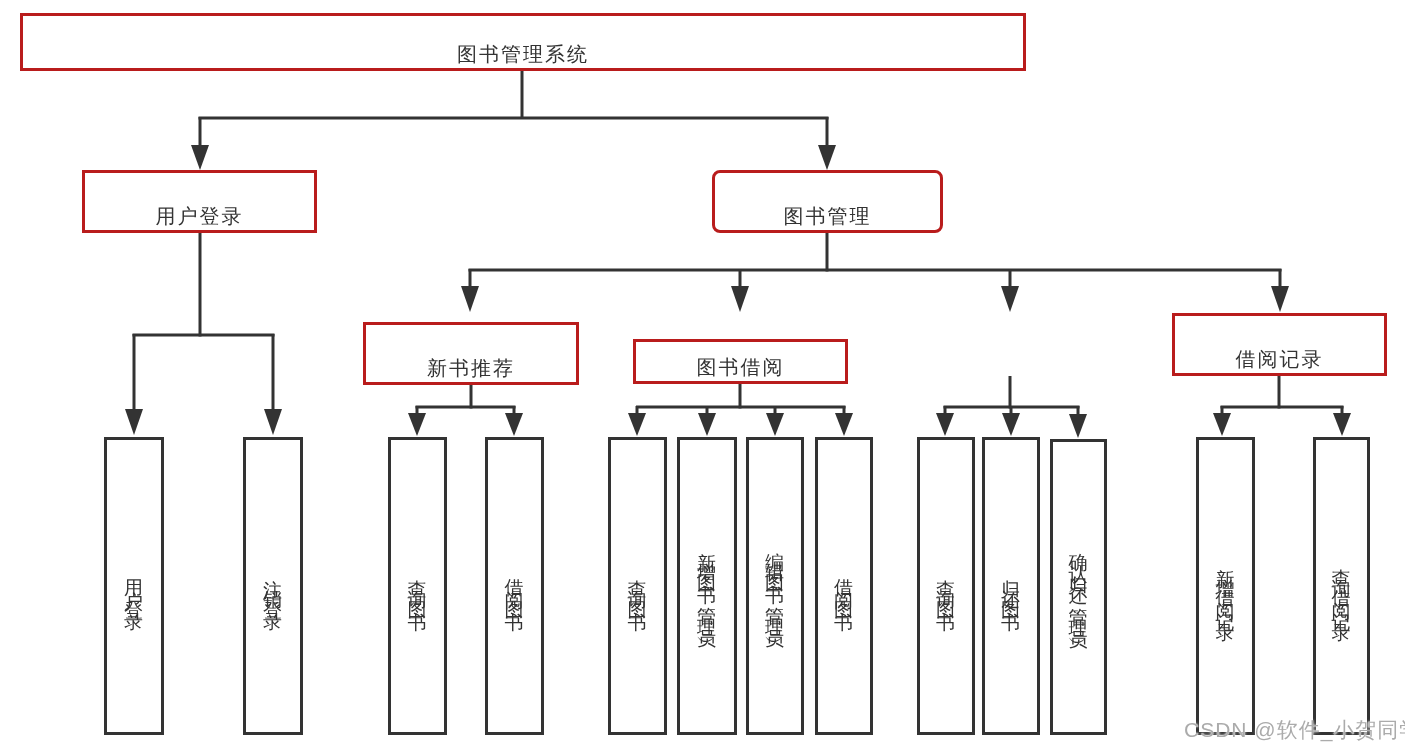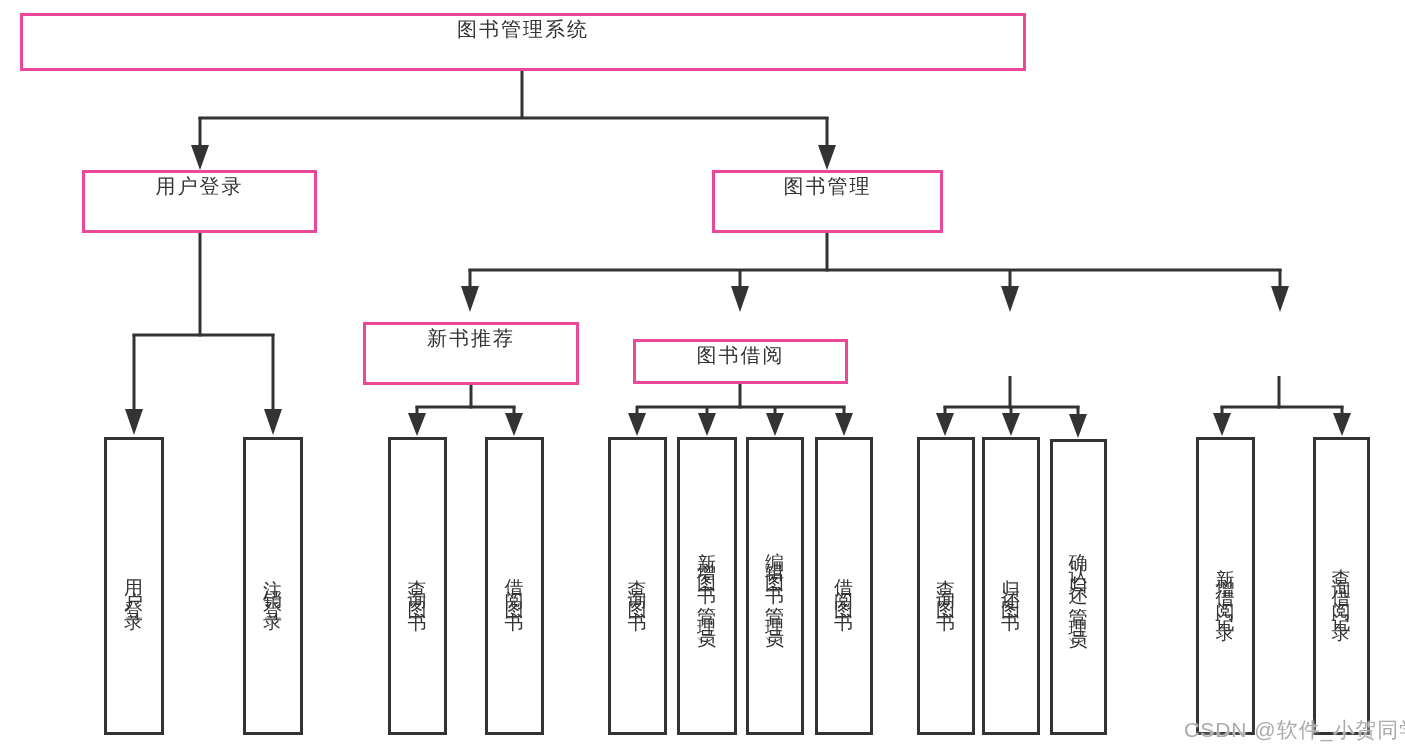--- a/index.html
+++ b/index.html
@@ -13,24 +13,24 @@
   }
   #connectors {
     position: absolute;
     left: 0; top: 0;
     width: 1405px; height: 747px;
     pointer-events: none;
   }
   .hnode {
     position: absolute;
     box-sizing: border-box;
-    border: 3px solid #ec4899;
+    border: 3px solid #b91c1c;
     background: #ffffff;
     display: flex;
-    align-items: flex-start;
+    align-items: flex-end;
     justify-content: center;
     font-size: 20px;
     letter-spacing: 2px;
     color: #333333;
     z-index: 2;
   }
   .leaf {
     position: absolute;
     box-sizing: border-box;
     border: 3px solid #333333;
@@ -132,30 +132,33 @@
     </g>
   </svg>
 
   <div class="hnode" style="left:20px;top:13px;width:1006px;height:58px;">
     <span>图书管理系统</span>
   </div>
 
   <div class="hnode" style="left:82px;top:170px;width:235px;height:63px;">
     <span>用户登录</span>
   </div>
-  <div class="hnode" style="left:712px;top:170px;width:231px;height:63px;">
+  <div class="hnode" style="left:712px;top:170px;width:231px;height:63px;border-radius:8px;">
     <span>图书管理</span>
   </div>
 
   <div class="hnode" style="left:363px;top:313px;width:216px;height:63px;margin-top:9px;">
     <span>新书推荐</span>
   </div>
   <div class="hnode" style="left:633px;top:313px;width:215px;height:45px;margin-top:26px;">
     <span>图书借阅</span>
   </div>
+  <div class="hnode" style="left:1172px;top:313px;width:215px;height:63px;">
+    <span>借阅记录</span>
+  </div>
 
   <div class="leaf" style="left:104px;top:437px;width:60px;height:298px;">
     <span class="vtext">用户登录</span>
   </div>
   <div class="leaf" style="left:243px;top:437px;width:60px;height:298px;">
     <span class="vtext">注销登录</span>
   </div>
 
   <div class="leaf" style="left:388px;top:437px;width:59px;height:298px;">
     <span class="vtext">查询图书</span>

